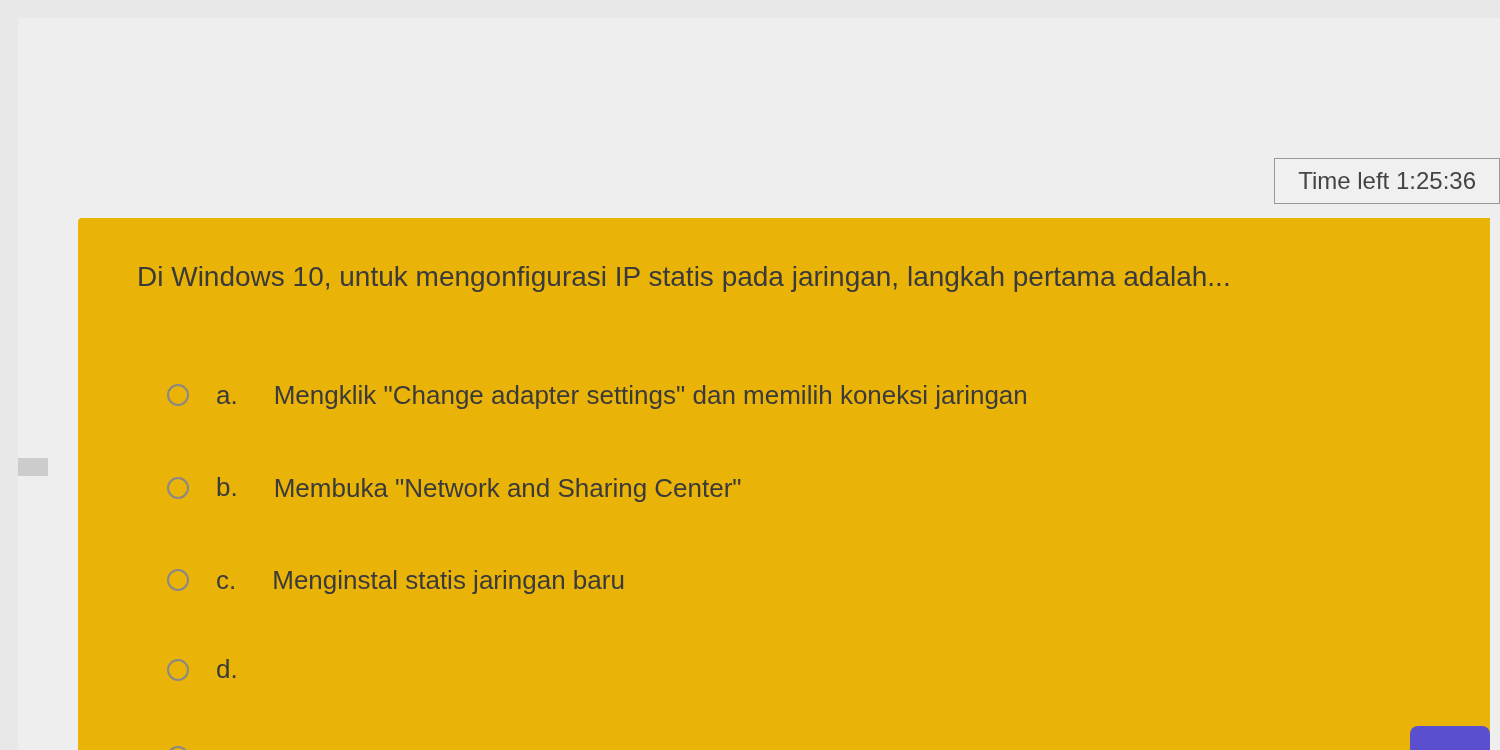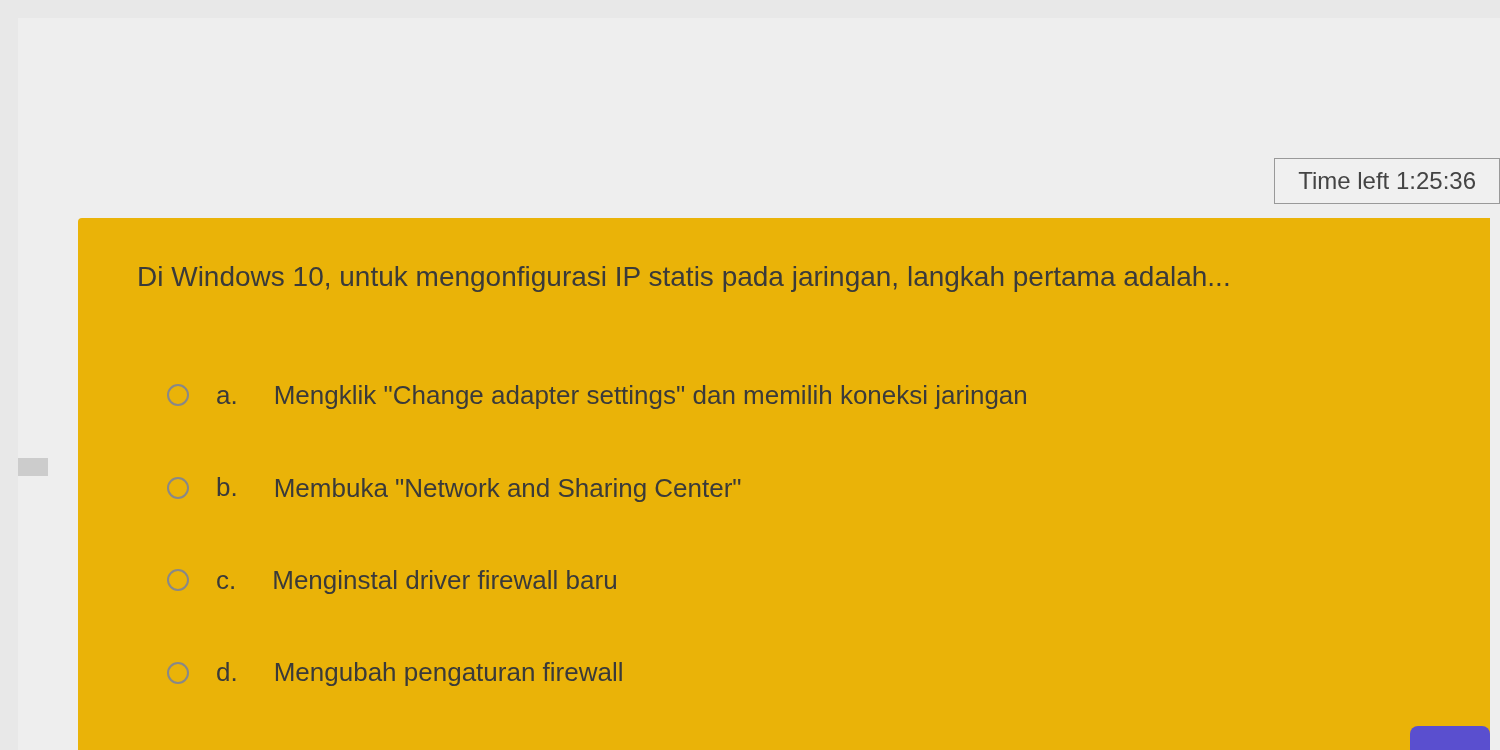--- a/index.html
+++ b/index.html
@@ -116,27 +116,26 @@
 
       <div class="option-row">
         <span class="radio"></span>
         <span class="option-letter">b.</span>
         <span class="option-text">Membuka "Network and Sharing Center"</span>
       </div>
 
       <div class="option-row">
         <span class="radio"></span>
         <span class="option-letter">c.</span>
-        <span class="option-text">Menginstal driver firewall baru</span>
+        <span class="option-text">Menginstal statis jaringan baru</span>
       </div>
 
       <div class="option-row">
         <span class="radio"></span>
         <span class="option-letter">d.</span>
-        <span class="option-text">Mengubah pengaturan firewall</span>
       </div>
 
       <div class="option-row">
         <span class="radio"></span>
         <span class="option-letter">e.</span>
       </div>
 
     </div>
   </div>
 

